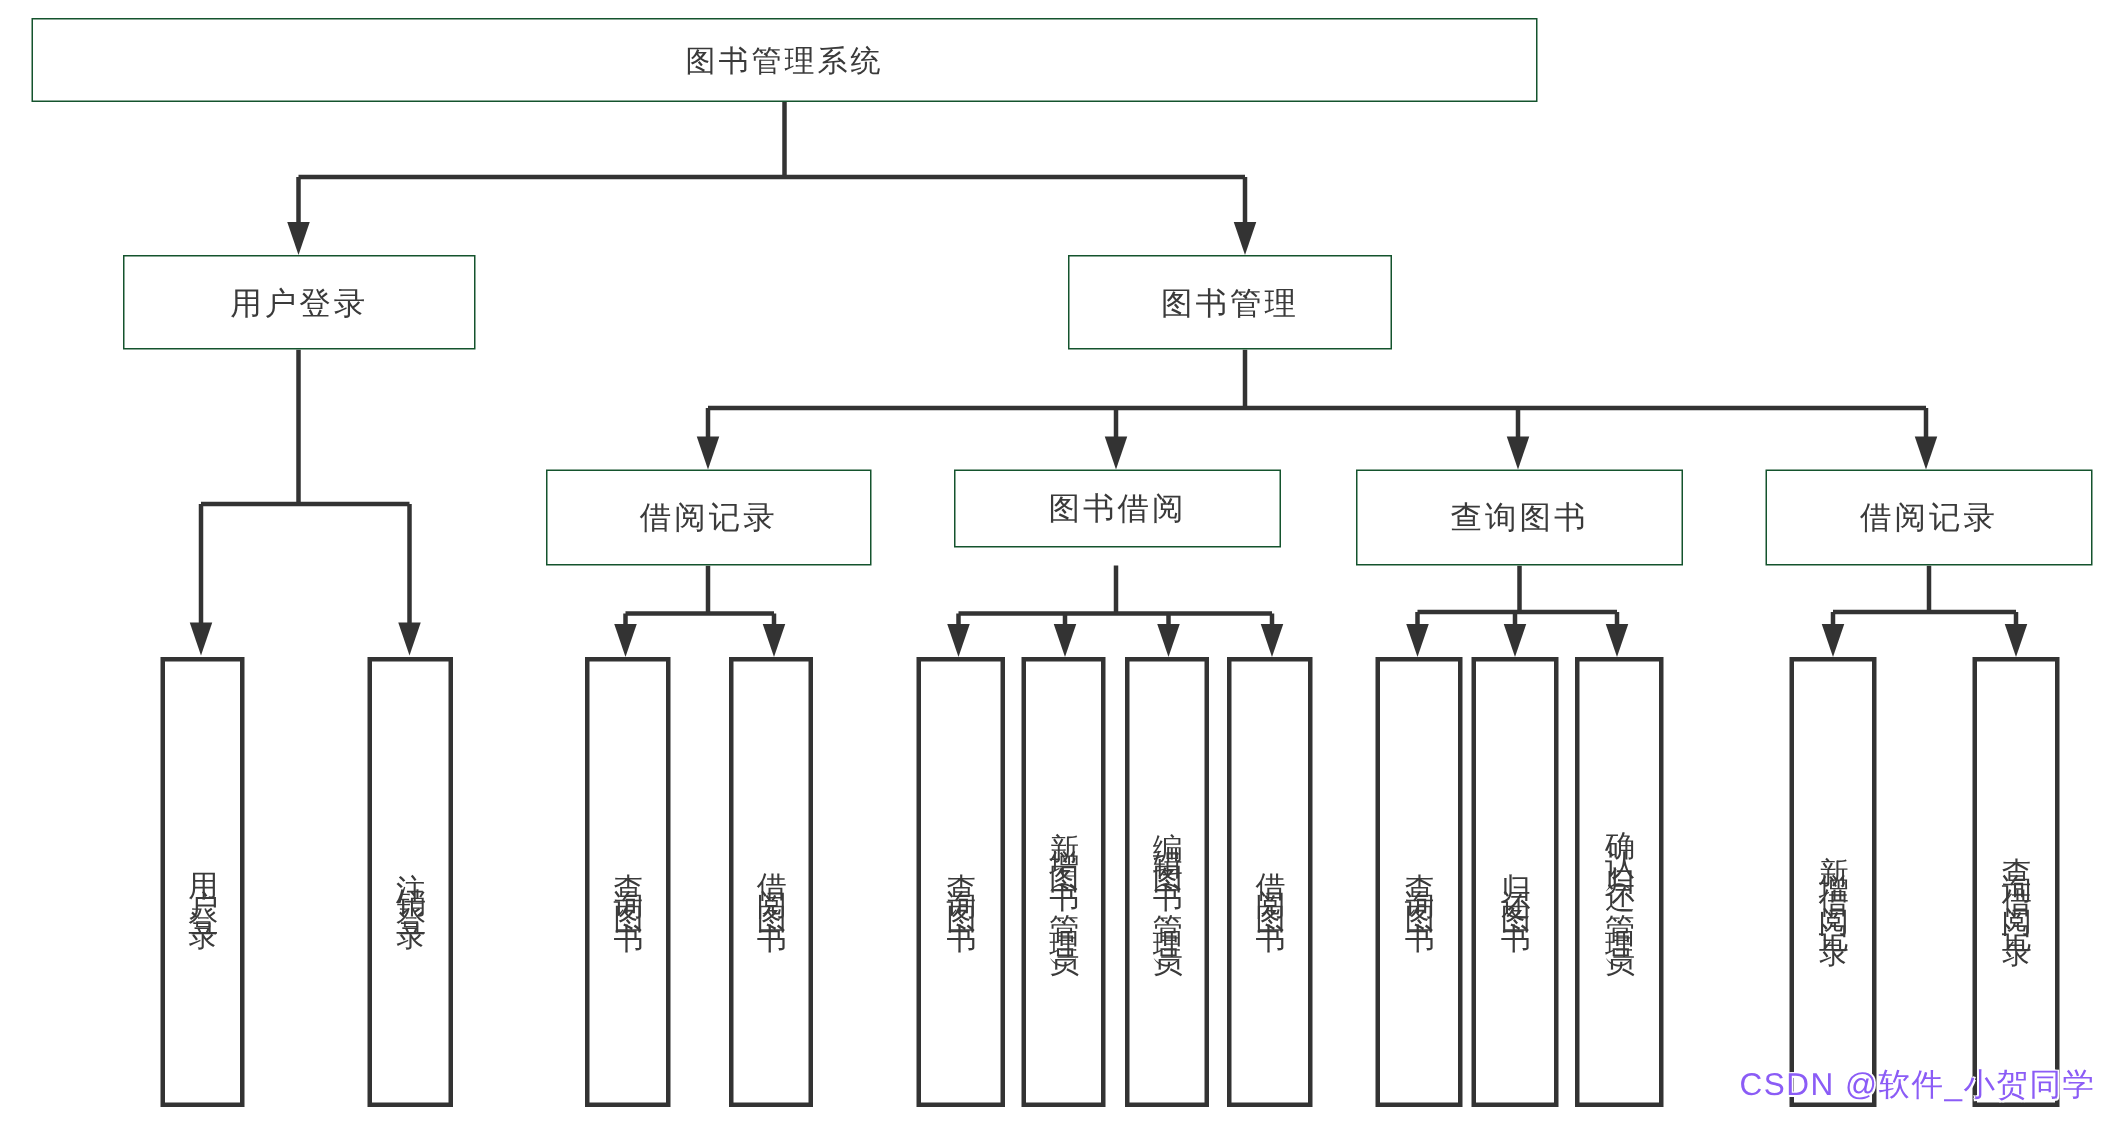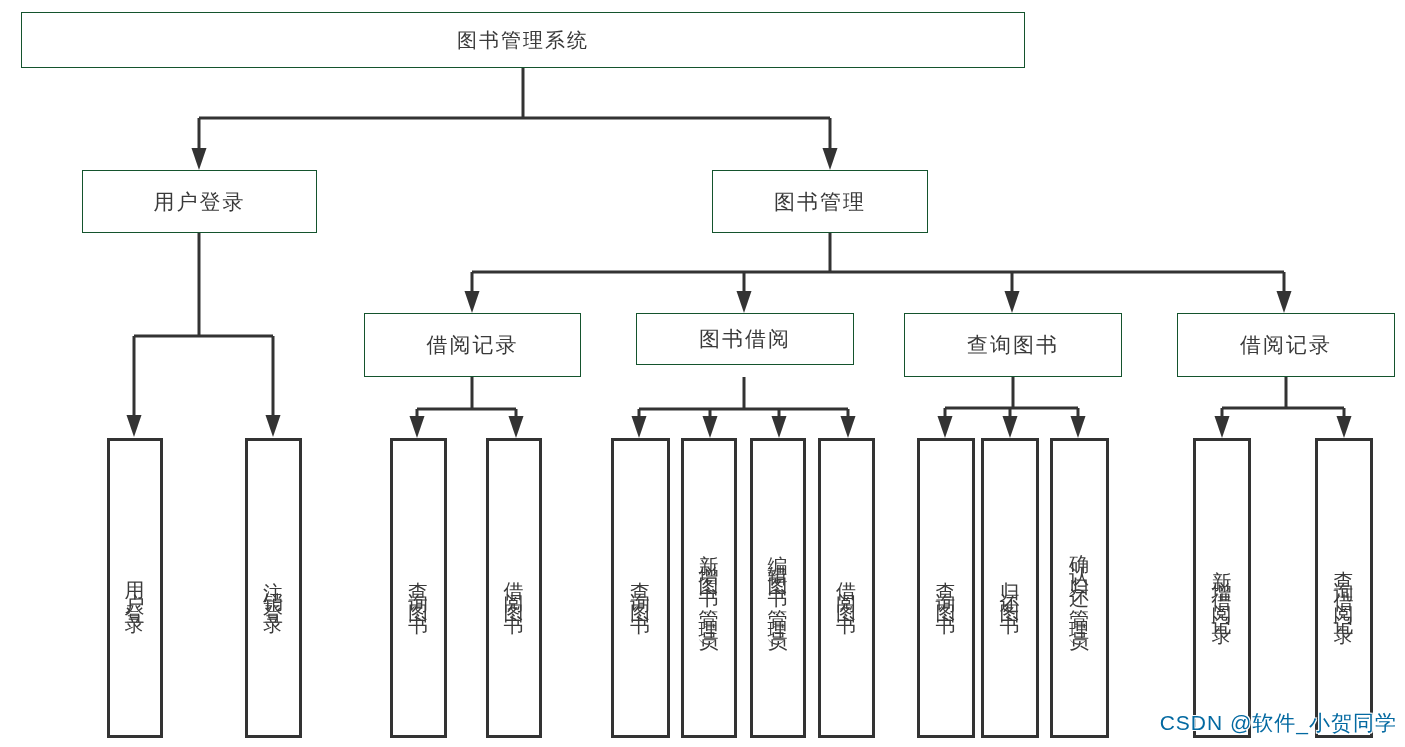--- a/index.html
+++ b/index.html
@@ -50,21 +50,21 @@
     font-size: 20px;
     letter-spacing: 11px;
     line-height: 1;
     white-space: nowrap;
   }
   .watermark {
     position: absolute;
     right: 8px;
     bottom: 10px;
     z-index: 3;
-    color: #0369a1;
+    color: #8b5cf6;
     font-size: 21px;
     letter-spacing: 1px;
     text-shadow: -1px -1px 0 #ffffff, 1px -1px 0 #ffffff,
                  -1px 1px 0 #ffffff, 1px 1px 0 #ffffff;
     white-space: nowrap;
   }
 </style>
 </head>
 <body>
 

